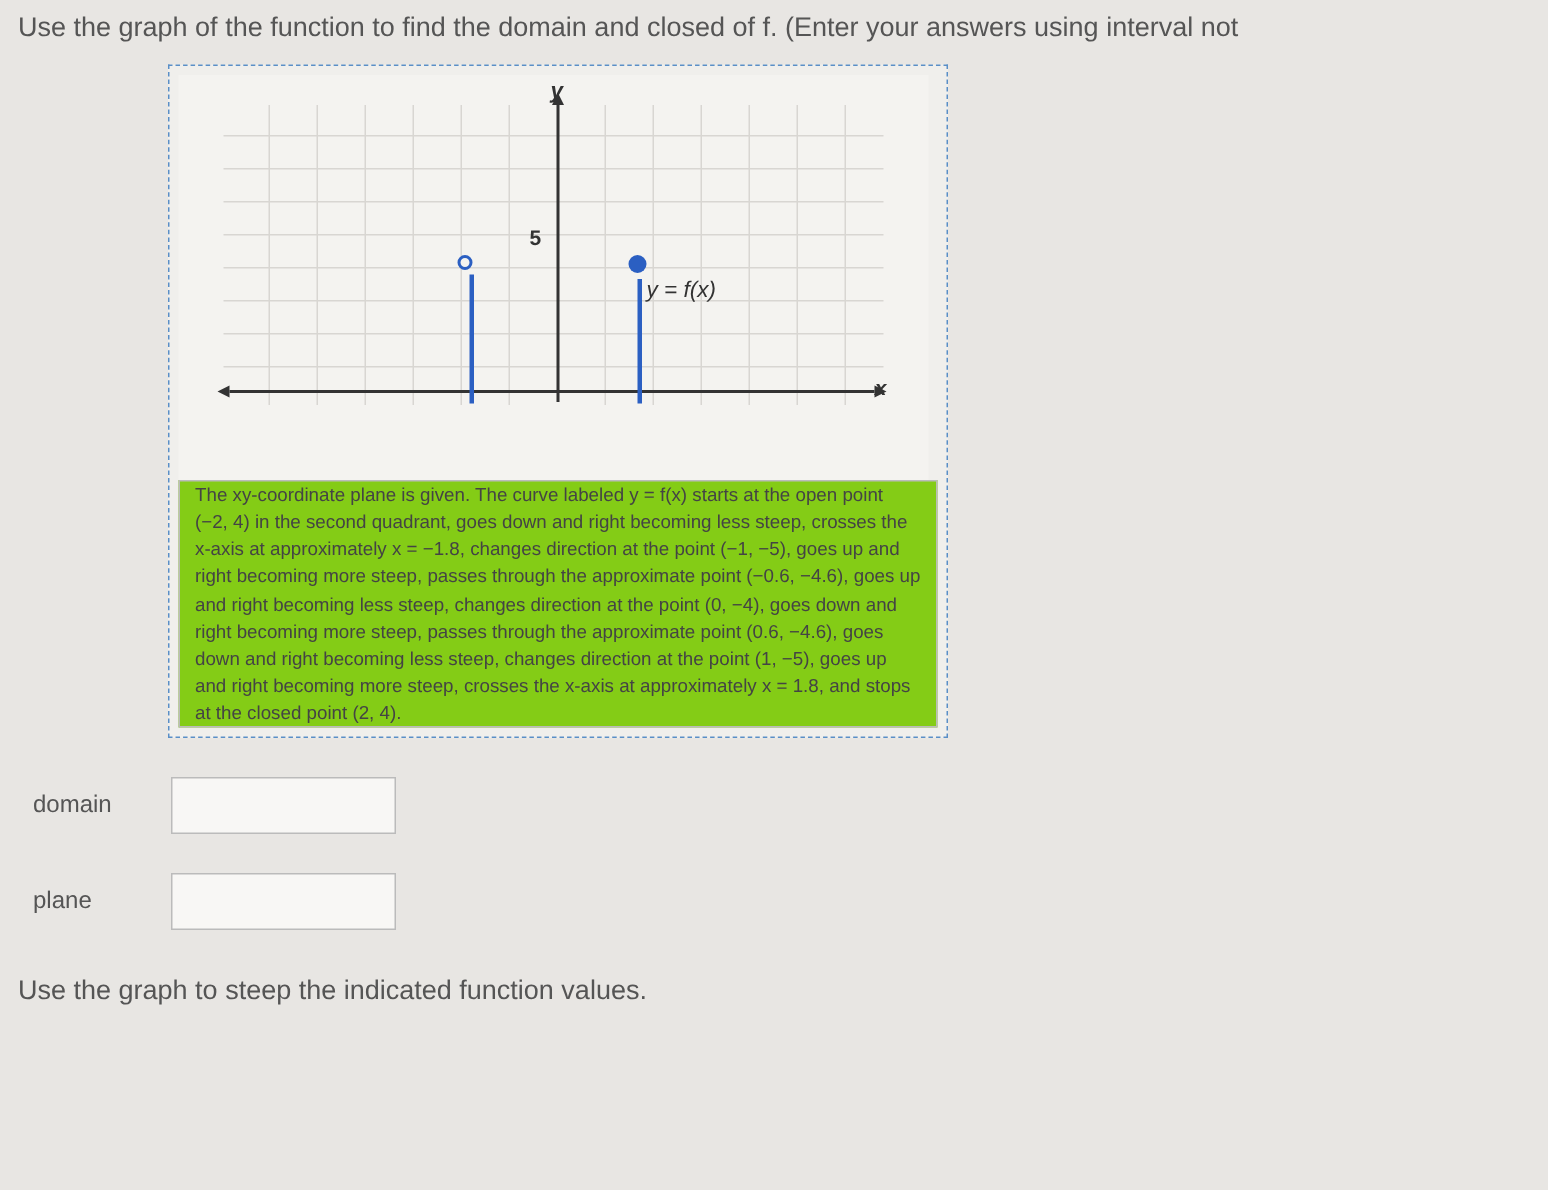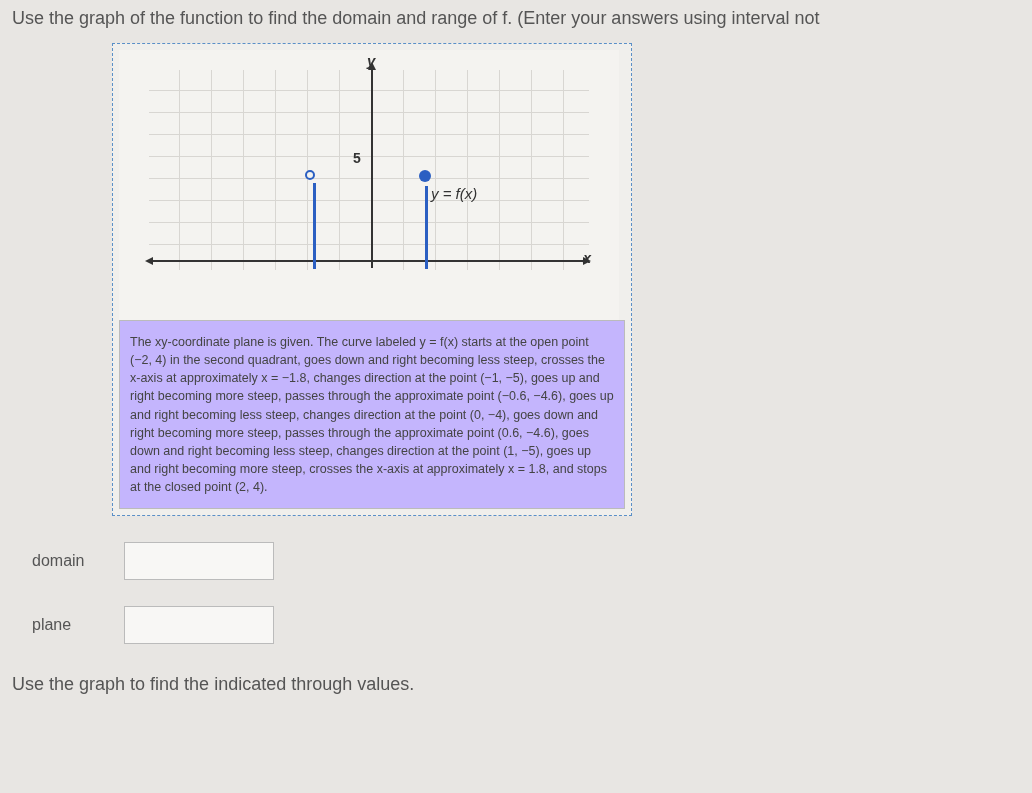--- a/index.html
+++ b/index.html
@@ -75,32 +75,32 @@
     .curve-seg { position: absolute; width: 3px; background: #2b5fc2; }
     .open-point {
       position: absolute; width: 10px; height: 10px; border: 2px solid #2b5fc2;
       border-radius: 50%; background: #f4f3f0;
     }
     .closed-point {
       position: absolute; width: 12px; height: 12px; background: #2b5fc2;
       border-radius: 50%;
     }
     .description-box {
-      background: #c4b5fd;
+      background: #84cc16;
       border: 1px solid #bbb;
-      padding: 12px 10px;
+      padding: 0 10px;
       font-size: 12.5px;
       color: #444;
       line-height: 1.45;
     }
     .input-row {
       display: flex;
       align-items: center;
       margin-top: 26px;
-      margin-left: 20px;
+      margin-left: 10px;
     }
     .input-label {
       width: 92px;
       font-size: 16px;
       color: #555;
     }
     .input-box {
       border: 1px solid #bbb;
       background: #f8f7f5;
       width: 150px;
@@ -110,21 +110,21 @@
     }
     .instruction-2 {
       font-size: 18px;
       color: #555;
       margin-top: 30px;
     }
   </style>
 </head>
 <body>
 
-<div class="question-text">Use the graph of the function to find the domain and range of f. (Enter your answers using interval not</div>
+<div class="question-text">Use the graph of the function to find the domain and closed of f. (Enter your answers using interval not</div>
 
 <div class="graph-container">
   <div class="graph-area">
 
     <div class="grid-line-h" style="top:40px"></div>
     <div class="grid-line-h" style="top:62px"></div>
     <div class="grid-line-h" style="top:84px"></div>
     <div class="grid-line-h" style="top:106px"></div>
     <div class="grid-line-h" style="top:128px"></div>
     <div class="grid-line-h" style="top:150px"></div>
@@ -167,13 +167,13 @@
 <div class="input-row">
   <div class="input-label">domain</div>
   <input class="input-box" type="text" value="" style="">
 </div>
 
 <div class="input-row">
   <div class="input-label">plane</div>
   <input class="input-box" type="text" value="" style="">
 </div>
 
-<div class="instruction-2">Use the graph to find the indicated through values.</div>
+<div class="instruction-2">Use the graph to steep the indicated function values.</div>
 
 </body></html>

